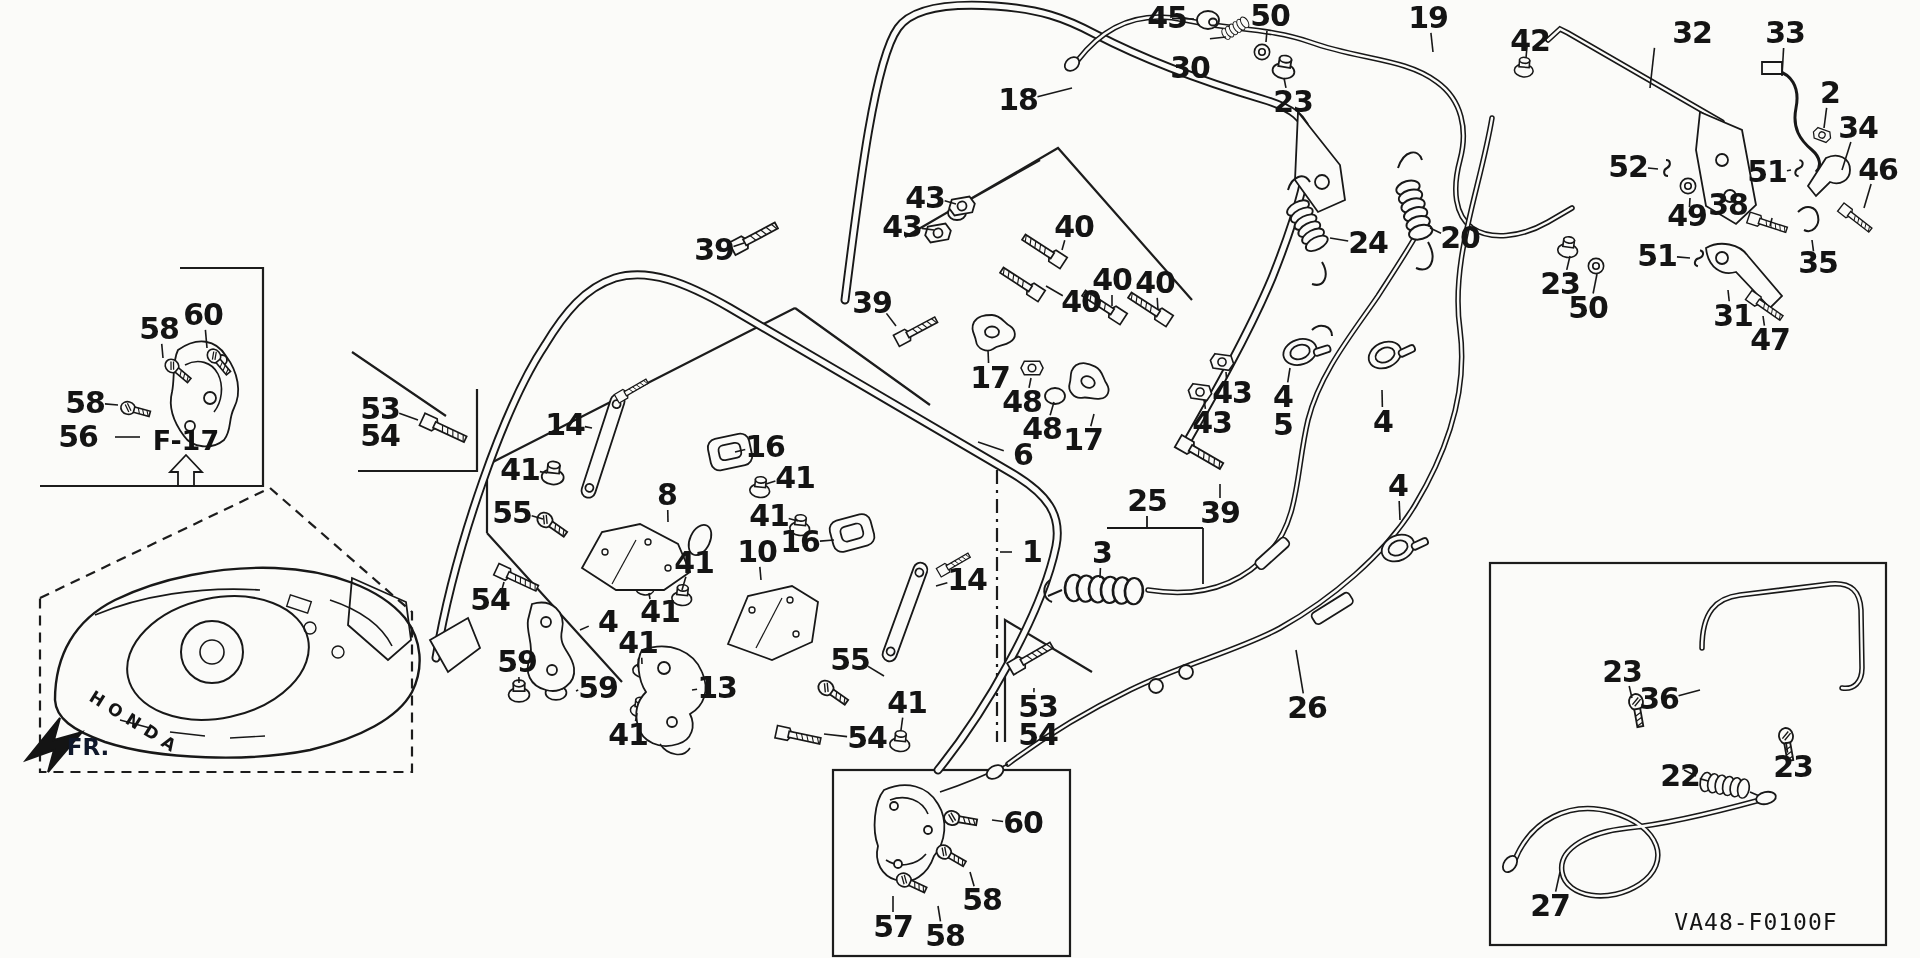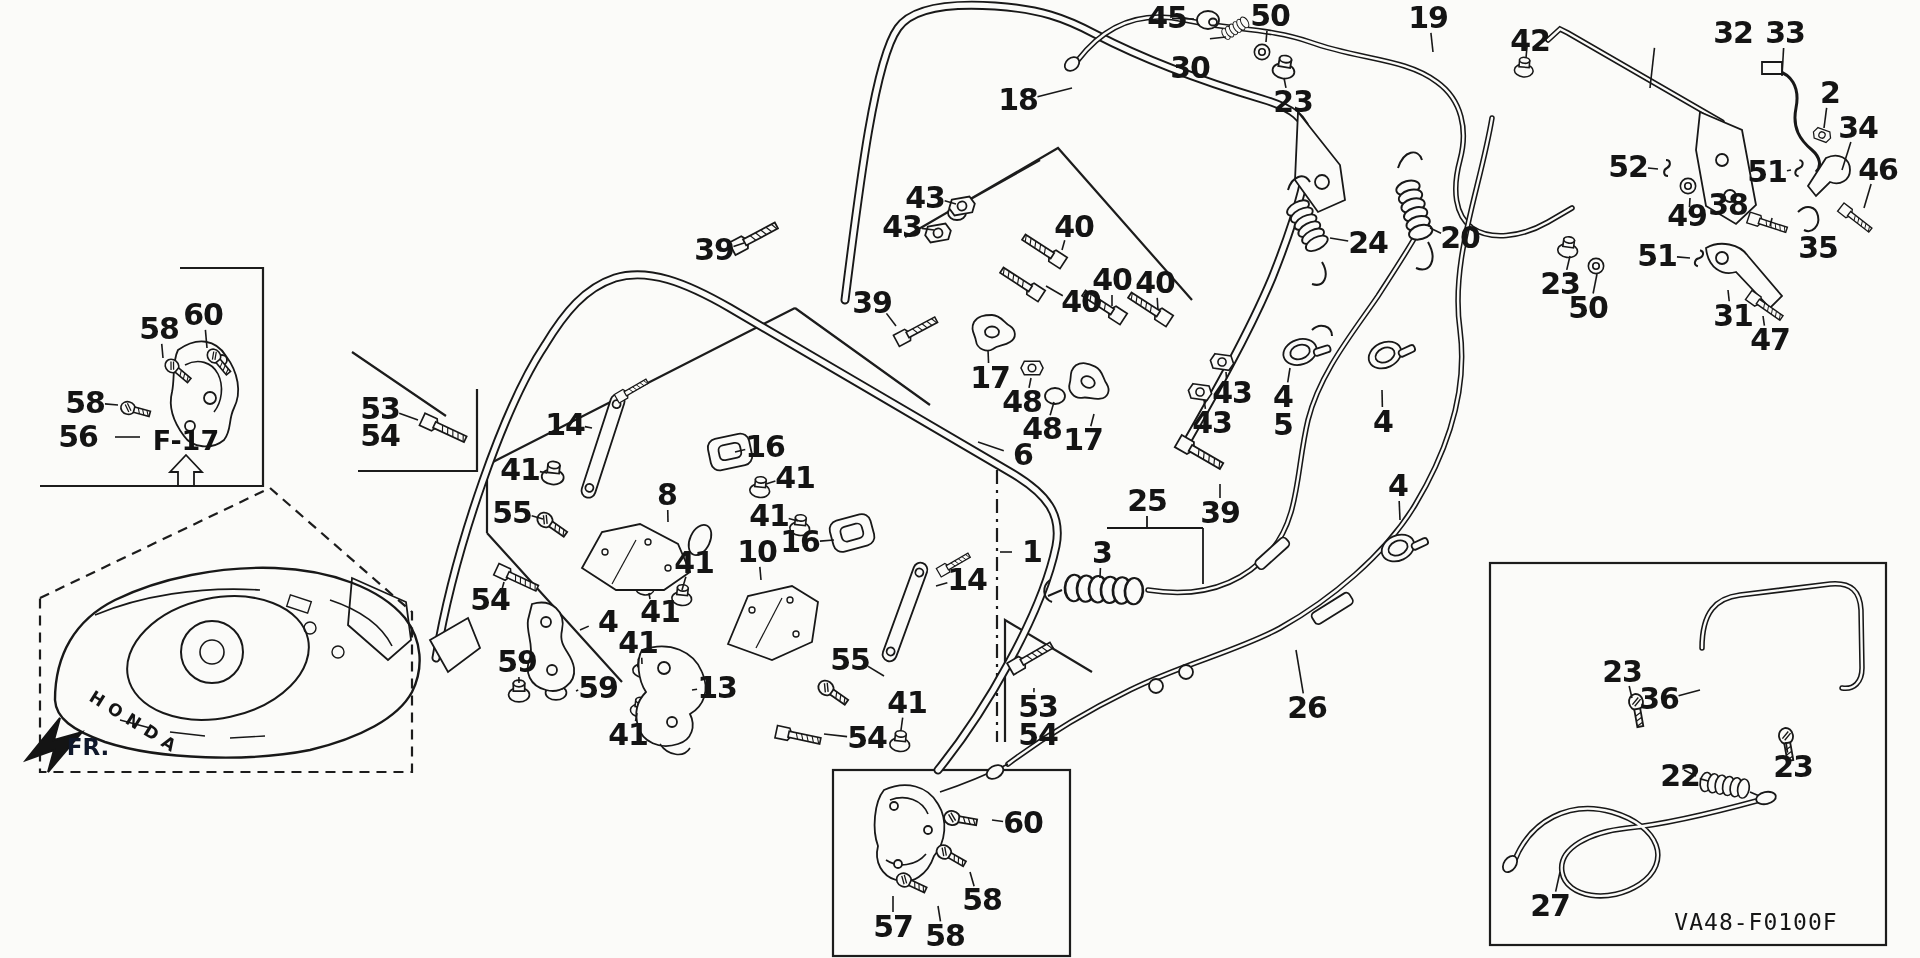--- a/index.html
+++ b/index.html
@@ -415,35 +415,35 @@
   <div id="diagram-code">VA48-F0100F</div>
 <div class="plabel" style="left: 1152px; top: 18px; margin-left: 15px;">45</div>
     <div class="plabel" style="left: 1190px; top: 40px; margin-top: 28px;">30</div>
     <div class="plabel" style="left: 1270px; top: 16px;">50</div>
     <div class="plabel" style="left: 1293px; top: 102px;">23</div>
     <div class="plabel" style="left: 1018px; top: 100px;">18</div>
     <div class="plabel" style="left: 1428px; top: 18px;">19</div>
     <div class="plabel" style="left: 1530px; top: 41px;">42</div>
     <div class="plabel" style="left: 1368px; top: 243px;">24</div>
     <div class="plabel" style="left: 1460px; top: 238px;">20</div>
-    <div class="plabel" style="left: 1733px; top: 33px;">32</div>
+    <div class="plabel" style="left: 1692px; top: 33px;">32</div>
     <div class="plabel" style="left: 1785px; top: 33px;">33</div>
     <div class="plabel" style="left: 1830px; top: 93px;">2</div>
     <div class="plabel" style="left: 1858px; top: 128px;">34</div>
     <div class="plabel" style="left: 1878px; top: 170px;">46</div>
     <div class="plabel" style="left: 1628px; top: 167px;">52</div>
     <div class="plabel" style="left: 1767px; top: 172px;">51</div>
     <div class="plabel" style="left: 1728px; top: 205px;">38</div>
     <div class="plabel" style="left: 1687px; top: 216px;">49</div>
     <div class="plabel" style="left: 1560px; top: 284px;">23</div>
     <div class="plabel" style="left: 1588px; top: 308px;">50</div>
     <div class="plabel" style="left: 1657px; top: 256px;">51</div>
     <div class="plabel" style="left: 1733px; top: 316px;">31</div>
     <div class="plabel" style="left: 1770px; top: 340px;">47</div>
-    <div class="plabel" style="left: 1818px; top: 248px;">35</div>
+    <div class="plabel" style="left: 1818px; top: 263px;">35</div>
     <div class="plabel" style="left: 925px; top: 198px;">43</div>
     <div class="plabel" style="left: 902px; top: 227px;">43</div>
     <div class="plabel" style="left: 1074px; top: 227px;">40</div>
     <div class="plabel" style="left: 1081px; top: 302px;">40</div>
     <div class="plabel" style="left: 1112px; top: 280px;">40</div>
     <div class="plabel" style="left: 1155px; top: 283px;">40</div>
     <div class="plabel" style="left: 714px; top: 250px;">39</div>
     <div class="plabel" style="left: 872px; top: 303px;">39</div>
     <div class="plabel" style="left: 990px; top: 378px;">17</div>
     <div class="plabel" style="left: 1022px; top: 402px;">48</div>

